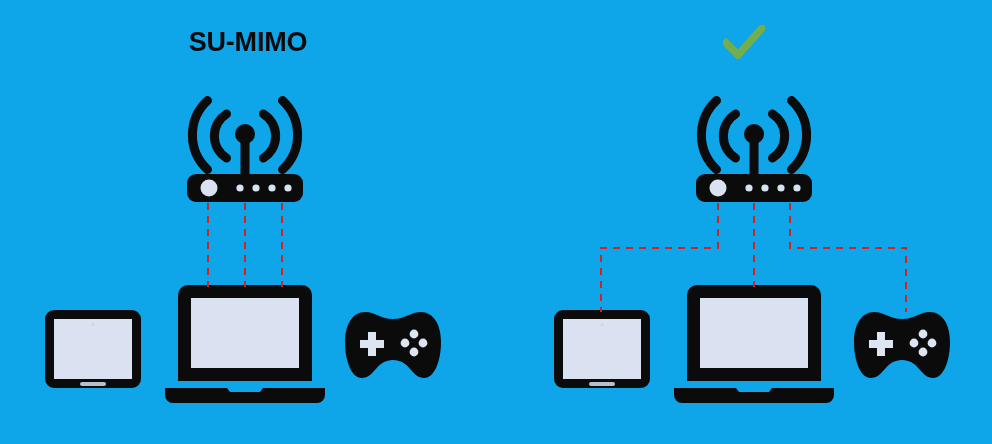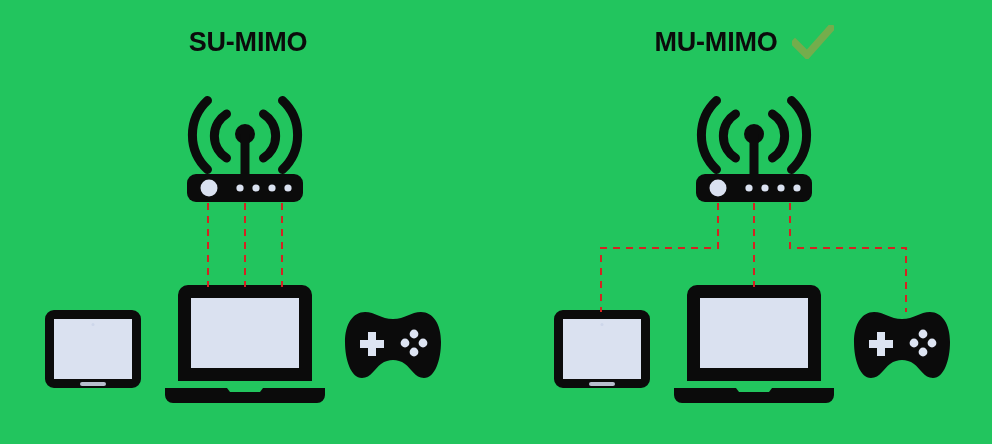--- a/index.html
+++ b/index.html
@@ -11,21 +11,21 @@
     width: 992px;
     height: 444px;
     background: #dae1f0;
     font-family: "Liberation Sans", sans-serif;
     overflow: hidden;
   }
   #diagram {
     position: relative;
     width: 992px;
     height: 444px;
-    background: #22c55e;
+    background: #0ea5e9;
   }
   .panel {
     position: absolute;
     top: 0;
     width: 496px;
     height: 444px;
   }
   #panel-su { left: 0; }
   #panel-mu { left: 496px; }
 
@@ -201,21 +201,20 @@
           <circle cx="80" cy="33" r="4.4"></circle>
           <circle cx="71" cy="42" r="4.4"></circle>
         </g>
       </svg>
     </div>
   </div>
 
   <div class="panel" id="panel-mu">
 
     <div class="panel-title-row">
-      <span class="panel-title">MU-MIMO</span>
       <svg class="check-icon" viewBox="0 0 42 34" xmlns="http://www.w3.org/2000/svg" aria-hidden="true">
         <path d="M3 18 L15 30 L39 3" fill="none" stroke="#74ad4c" stroke-width="7.5" stroke-linecap="square" stroke-linejoin="miter"></path>
       </svg>
     </div>
 
     <div class="router">
       <svg viewBox="0 0 120 115" xmlns="http://www.w3.org/2000/svg" aria-hidden="true">
         <g fill="#0b0b0b">
           <path d="M22.5 10.5 A 47 47 0 0 0 22.5 79.5" fill="none" stroke="#0b0b0b" stroke-width="9" stroke-linecap="round"></path>
           <path d="M97.5 10.5 A 47 47 0 0 1 97.5 79.5" fill="none" stroke="#0b0b0b" stroke-width="9" stroke-linecap="round"></path>

